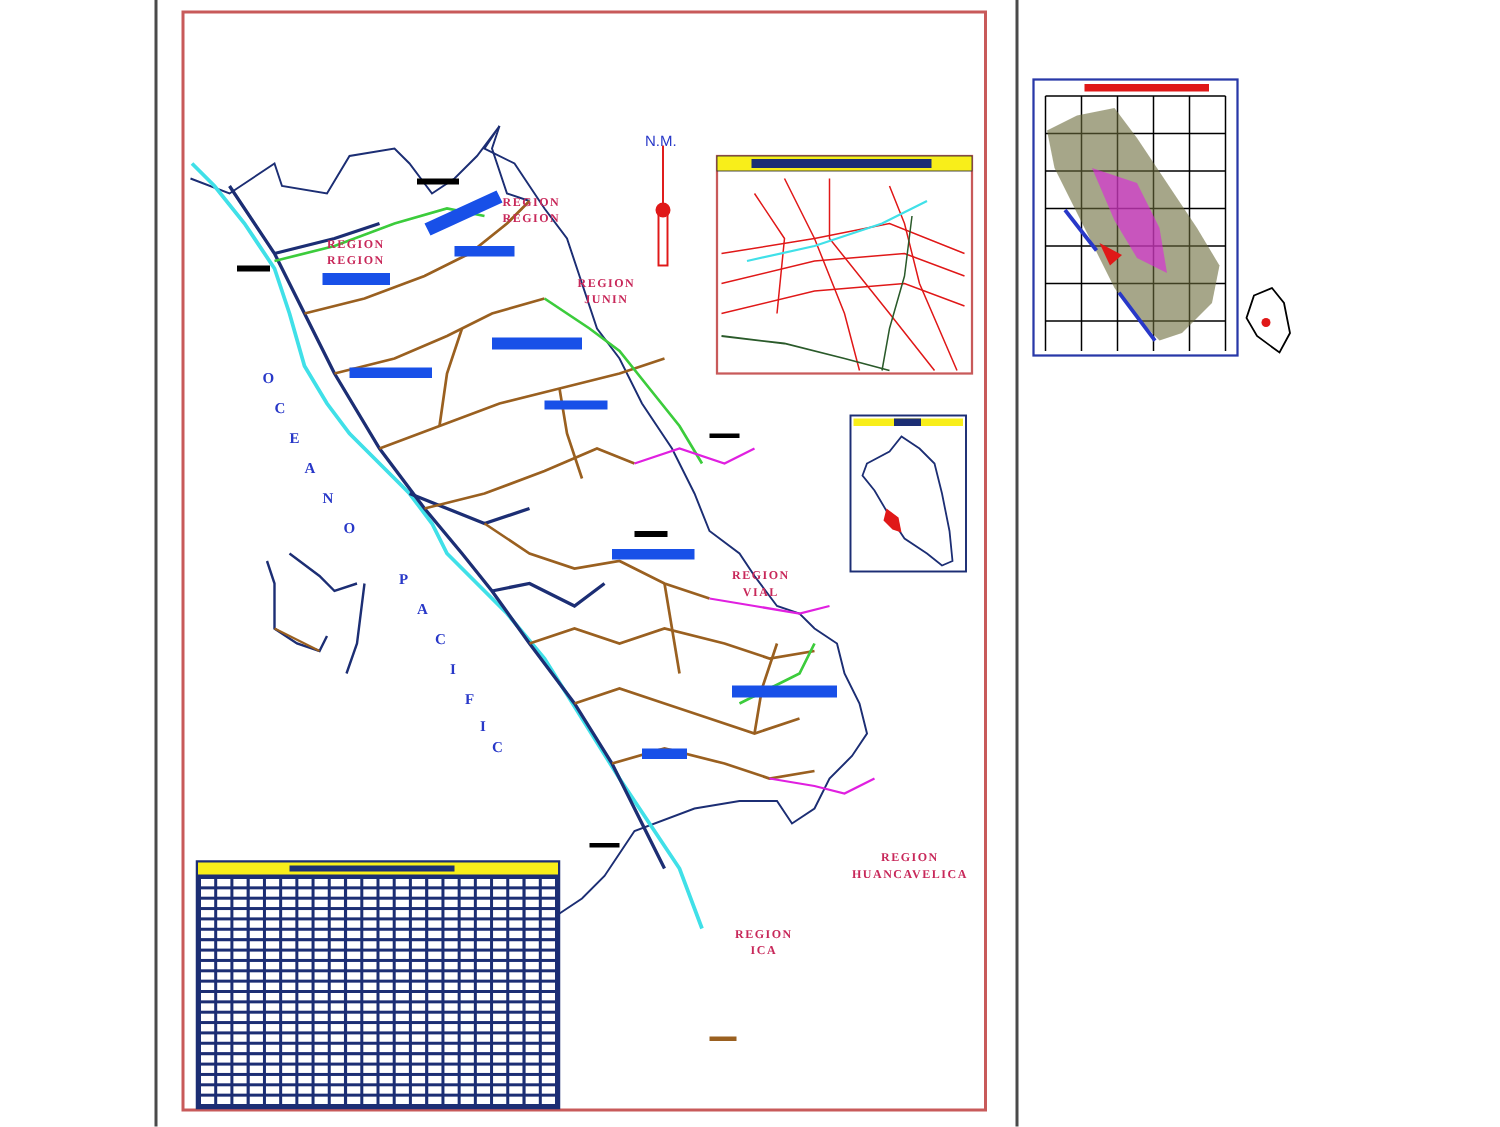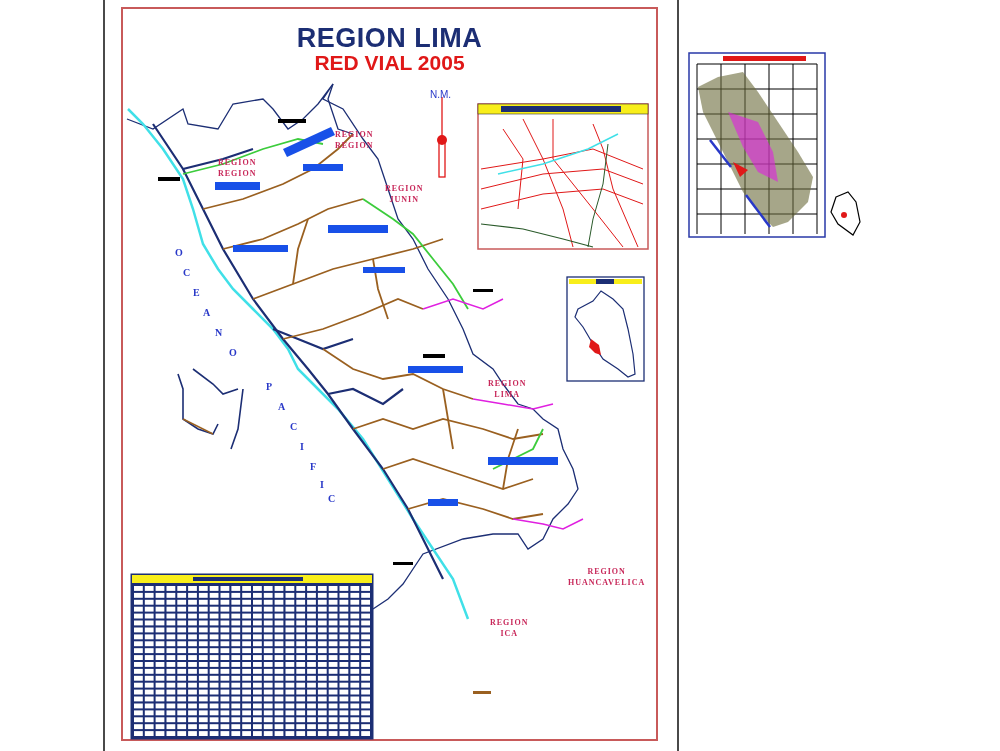--- a/index.html
+++ b/index.html
@@ -14,22 +14,20 @@
   .ocean-letter { position:absolute; font-family:"Liberation Serif", serif; font-weight:bold; font-size:10px; color:#2838c8; }
   .nm-label { position:absolute; font-weight:normal; font-size:10px; color:#2838c8; }
 </style>
 </head>
 <body>
 
 <div class="vline" style="left:103px;"></div>
 <div class="vline" style="left:677px;"></div>
 
 <div class="sheet">
-  <div class="title title-main">REGION LIMA</div>
-  <div class="title title-sub">RED VIAL 2005</div>
 
   <svg width="537" height="734">
 
     <g fill="none" stroke="#1c2e74" stroke-width="1.3">
       <path d="M4,110 L30,120 L60,100 L65,115 L95,120 L110,95 L140,90 L150,100 L165,120 L180,110 L195,95 L210,75 L200,90 L220,100 L240,130 L255,150 L265,180 L275,210 L290,230 L305,260 L325,290 L340,320 L350,345 L370,360 L380,375 L395,395 L410,400 L420,410 L435,420 L440,440 L450,460 L455,480 L445,495 L430,510 L420,530 L405,540 L395,525 L370,525 L340,530 L300,545 L290,560 L280,575 L265,590 L250,600"></path>
       <path d="M210,75 L205,90 L215,120 L230,125"></path>
     </g>
 
     <path d="M5,100 L20,115 L40,140 L60,170 L70,200 L80,235 L95,260 L110,280 L130,300 L150,320 L165,340 L175,360 L195,380 L215,400 L240,430 L265,470 L290,510 L310,540 L330,570 L345,610" fill="none" stroke="#40e0e8" stroke-width="2.5"></path>
 
@@ -617,21 +615,21 @@
         <rect x="227.4" y="722.1" width="8.8" height="4.9"></rect>
         <rect x="238.2" y="722.1" width="8.8" height="4.9"></rect>
       </g>
 
     <rect x="350" y="682" width="18" height="3" fill="#9a6020"></rect>
   </svg>
 
   <div class="region-label" style="left:95px; top:104px;"><span>REGION</span><br><span>REGION</span></div>
   <div class="region-label" style="left:212px; top:76px;"><span>REGION</span><br><span>REGION</span></div>
   <div class="region-label" style="left:262px; top:130px;"><span>REGION</span><br><span>JUNIN</span></div>
-  <div class="region-label" style="left:365px; top:325px;"><span>REGION</span><br><span>LIMA</span></div>
+  <div class="region-label" style="left:365px; top:325px;"><span>REGION</span><br><span>VIAL</span></div>
   <div class="region-label" style="left:445px; top:513px;"><span>REGION</span><br><span>HUANCAVELICA</span></div>
   <div class="region-label" style="left:367px; top:564px;"><span>REGION</span><br><span>ICA</span></div>
 
   <div class="nm-label" style="left:307px; top:80px;">N.M.</div>
 
   <div>
     <span class="ocean-letter" style="left:52px; top:238px;">O</span>
     <span class="ocean-letter" style="left:60px; top:258px;">C</span>
     <span class="ocean-letter" style="left:70px; top:278px;">E</span>
     <span class="ocean-letter" style="left:80px; top:298px;">A</span>

